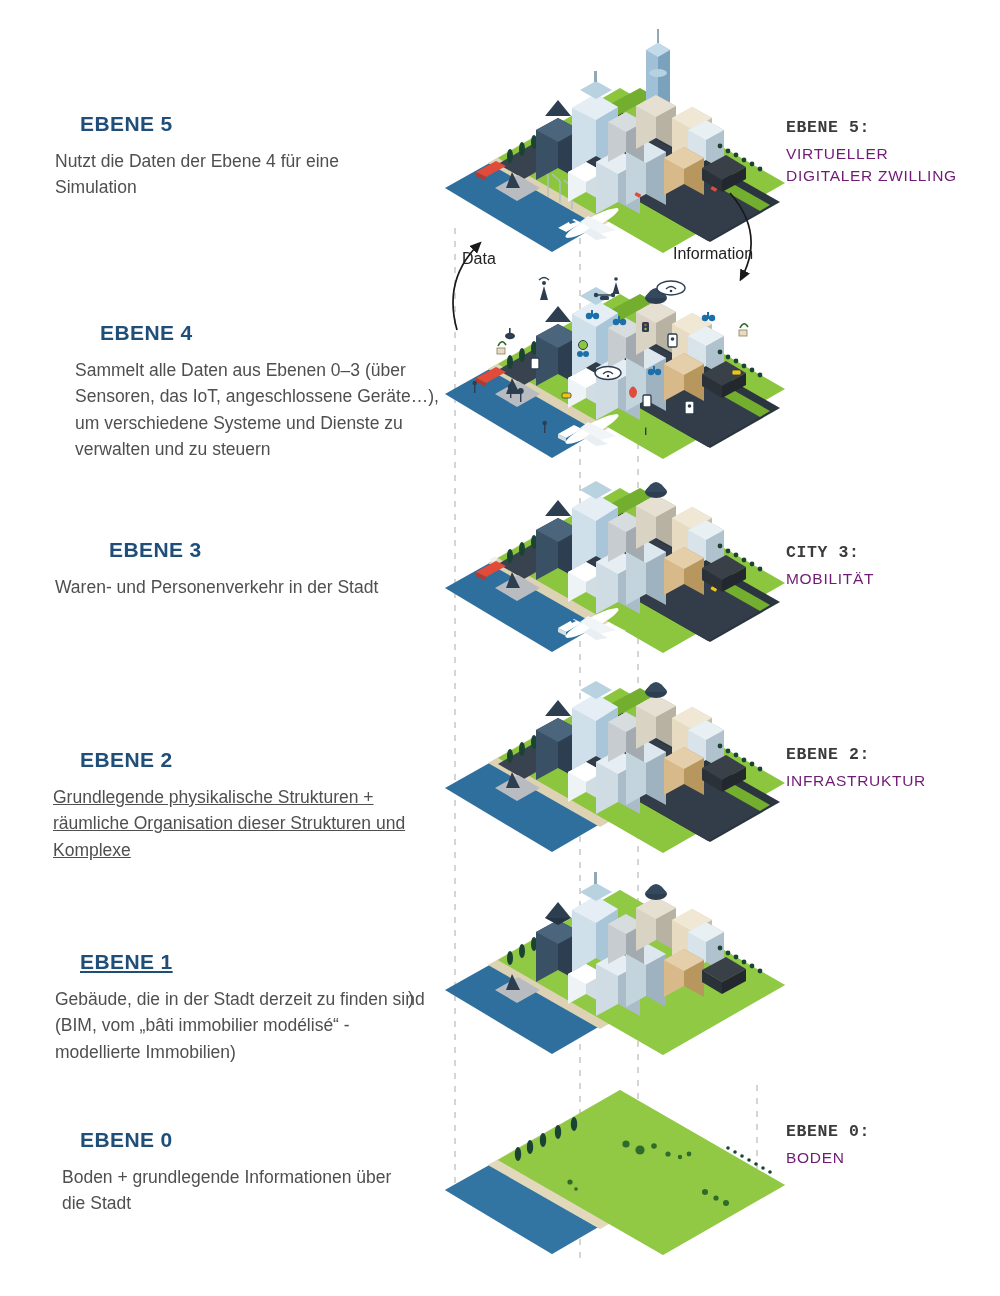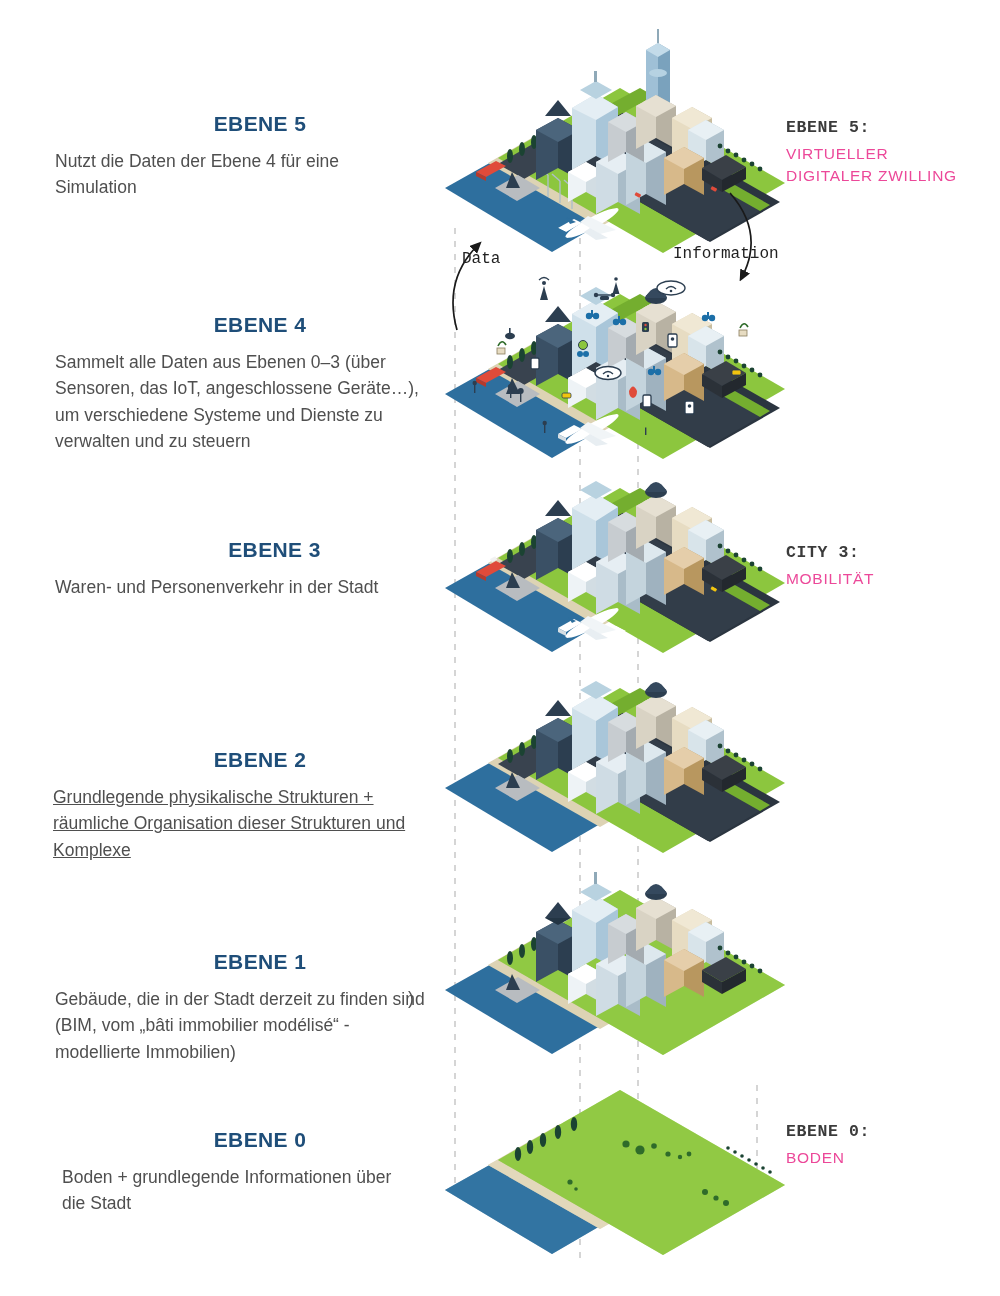--- a/index.html
+++ b/index.html
@@ -16,21 +16,20 @@
 
   
   .lvl-left{position:absolute;left:0;width:440px;}
   .lvl-left .hd{
     color:#1f4e79;
     font-weight:bold;
     font-size:21px;
     letter-spacing:.4px;
     margin:0 0 12px 0;
     font-family:"Liberation Sans", sans-serif;
-    text-align:center;
   }
   .lvl-left .bd{
     font-size:17.5px;
     line-height:1.5;
     color:#4f4f4f;
     margin:12px;
     white-space:pre-line;
   }
 
   
@@ -40,37 +39,37 @@
     font-weight:bold;
     font-size:16.5px;
     letter-spacing:.6px;
     margin:0 0 6px 0;
     font-family:Liberation Mono, monospace;
   }
   .lvl-right .bd{
     font-size:15.5px;
     letter-spacing:.7px;
     line-height:1.45;
-    color:#ec4899;
+    color:#701a75;
     margin:0;
     white-space:pre-line;
   }
 
   
   .layer{position:absolute;}
   .layer svg{display:block;}
 
   
   #guides{position:absolute;left:0;top:0;width:1000px;height:1296px;pointer-events:none;}
 
   .flow-label{
     position:absolute;
     font-size:16px;
     color:#222;
-    font-family:Liberation Mono, monospace;
+    font-family:Liberation Sans, sans-serif;
   }
 </style>
 </head>
 <body>
 
 <div id="stage">
 
   <svg id="guides" viewBox="0 0 1000 1296">
     <g stroke="#c4c4c4" stroke-width="1.4" stroke-dasharray="6 7" fill="none">
       <line x1="455" y1="228" x2="455" y2="1190"></line>
@@ -788,53 +787,57 @@
   </svg>
 
   <div class="flow-label" style="left:462px;top:250px;">Data</div>
   <div class="flow-label" style="left:673px;top:245px;">Information</div>
 
   <div class="lvl-left" style="top:112px;">
     <div class="hd" style="margin-left:80px;">EBENE 5</div>
     <div class="bd" style="margin-left:55px;width:370px;">Nutzt die Daten der Ebene 4 für eine Simulation</div>
   </div>
 
-  <div class="lvl-left" style="top:313px;">
+  <div class="lvl-left" style="top:321px;padding-left:20px;">
     <div class="hd" style="margin-left:80px;">EBENE 4</div>
     <div class="bd" style="margin-left:55px;width:390px;">Sammelt alle Daten aus Ebenen 0–3 (über Sensoren, das IoT, angeschlossene Geräte…), um verschiedene Systeme und Dienste zu verwalten und zu steuern</div>
   </div>
 
   <div class="lvl-left" style="top:538px;">
     <div class="hd" style="margin-left:109px;">EBENE 3</div>
     <div class="bd" style="margin-left:55px;width:360px;">Waren- und Personenverkehr in der Stadt</div>
   </div>
 
   <div class="lvl-left" style="top:748px;">
     <div class="hd" style="margin-left:80px;">EBENE 2</div>
     <div class="bd" style="margin-left:53px;width:385px;text-decoration:underline;">Grundlegende physikalische Strukturen + räumliche Organisation dieser Strukturen und Komplexe</div>
   </div>
 
   <div class="lvl-left" style="top:950px;">
-    <div class="hd" style="margin-left:80px;">EBENE 1</div>
+    <div class="hd" style="margin-left:80px;text-decoration:underline;">EBENE 1</div>
     <div class="bd" style="margin-left:55px;width:370px;">Gebäude, die in der Stadt derzeit zu finden sind (BIM, vom „bâti immobilier modélisé“ - modellierte Immobilien)</div>
     <span style="position:absolute;left:408px;top:38px;font-size:17.5px;color:#4f4f4f;">)</span>
   </div>
 
   <div class="lvl-left" style="top:1128px;">
     <div class="hd" style="margin-left:80px;">EBENE 0</div>
     <div class="bd" style="margin-left:62px;width:330px;">Boden + grundlegende Informationen über die Stadt</div>
   </div>
 
   <div class="lvl-right" style="top:118px;">
     <div class="hd">EBENE 5:</div>
     <div class="bd">VIRTUELLER
 DIGITALER ZWILLING</div>
   </div>
   <div class="lvl-right" style="top:543px;">
     <div class="hd">CITY 3:</div>
     <div class="bd">MOBILITÄT</div>
   </div>
+  <div class="lvl-right" style="top:745px;">
+    <div class="hd">EBENE 2:</div>
+    <div class="bd">INFRASTRUKTUR</div>
+  </div>
   <div class="lvl-right" style="top:1122px;">
     <div class="hd">EBENE 0:</div>
     <div class="bd">BODEN</div>
   </div>
 
 </div>
 
 </body></html>

